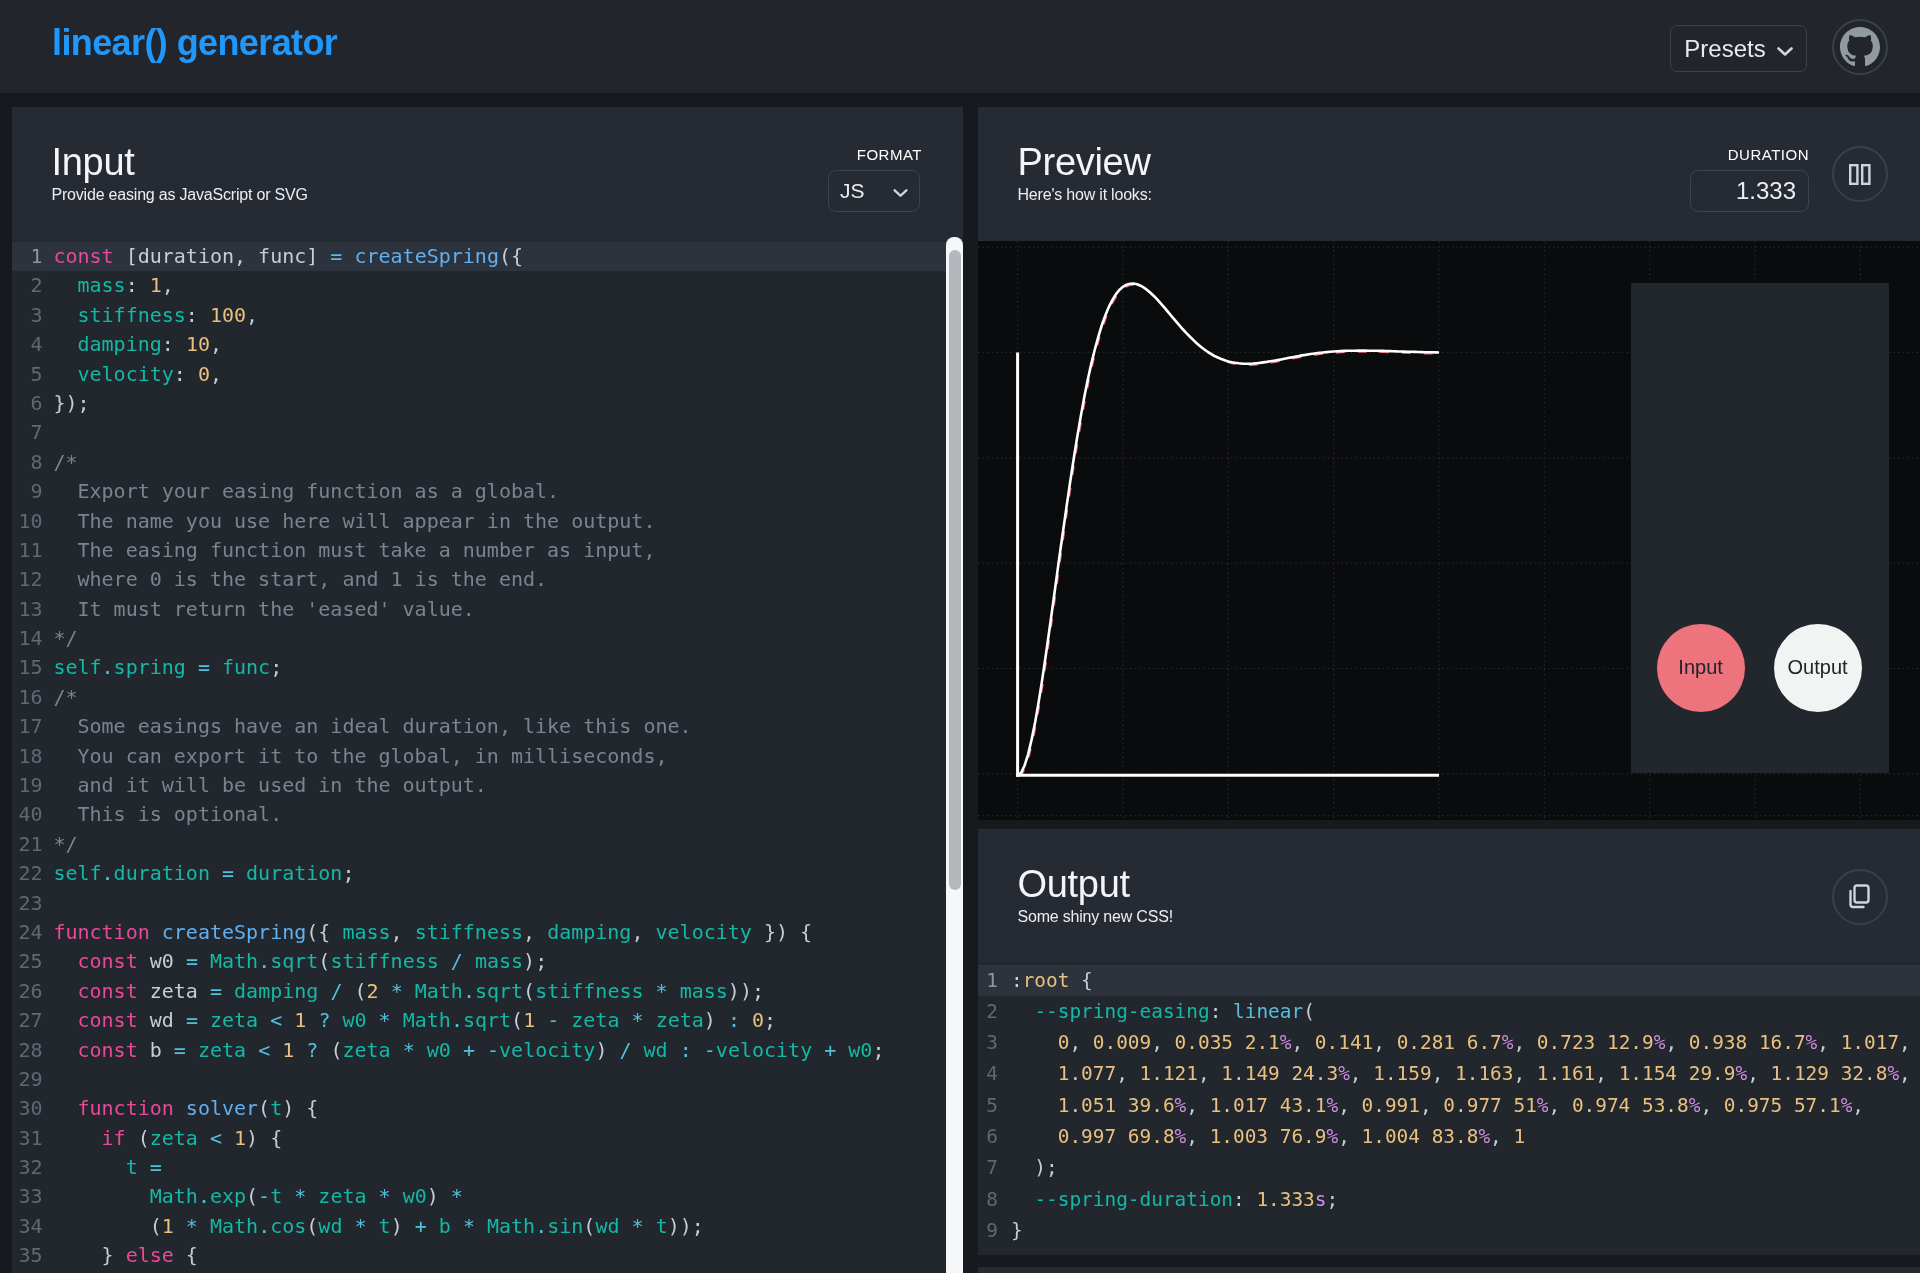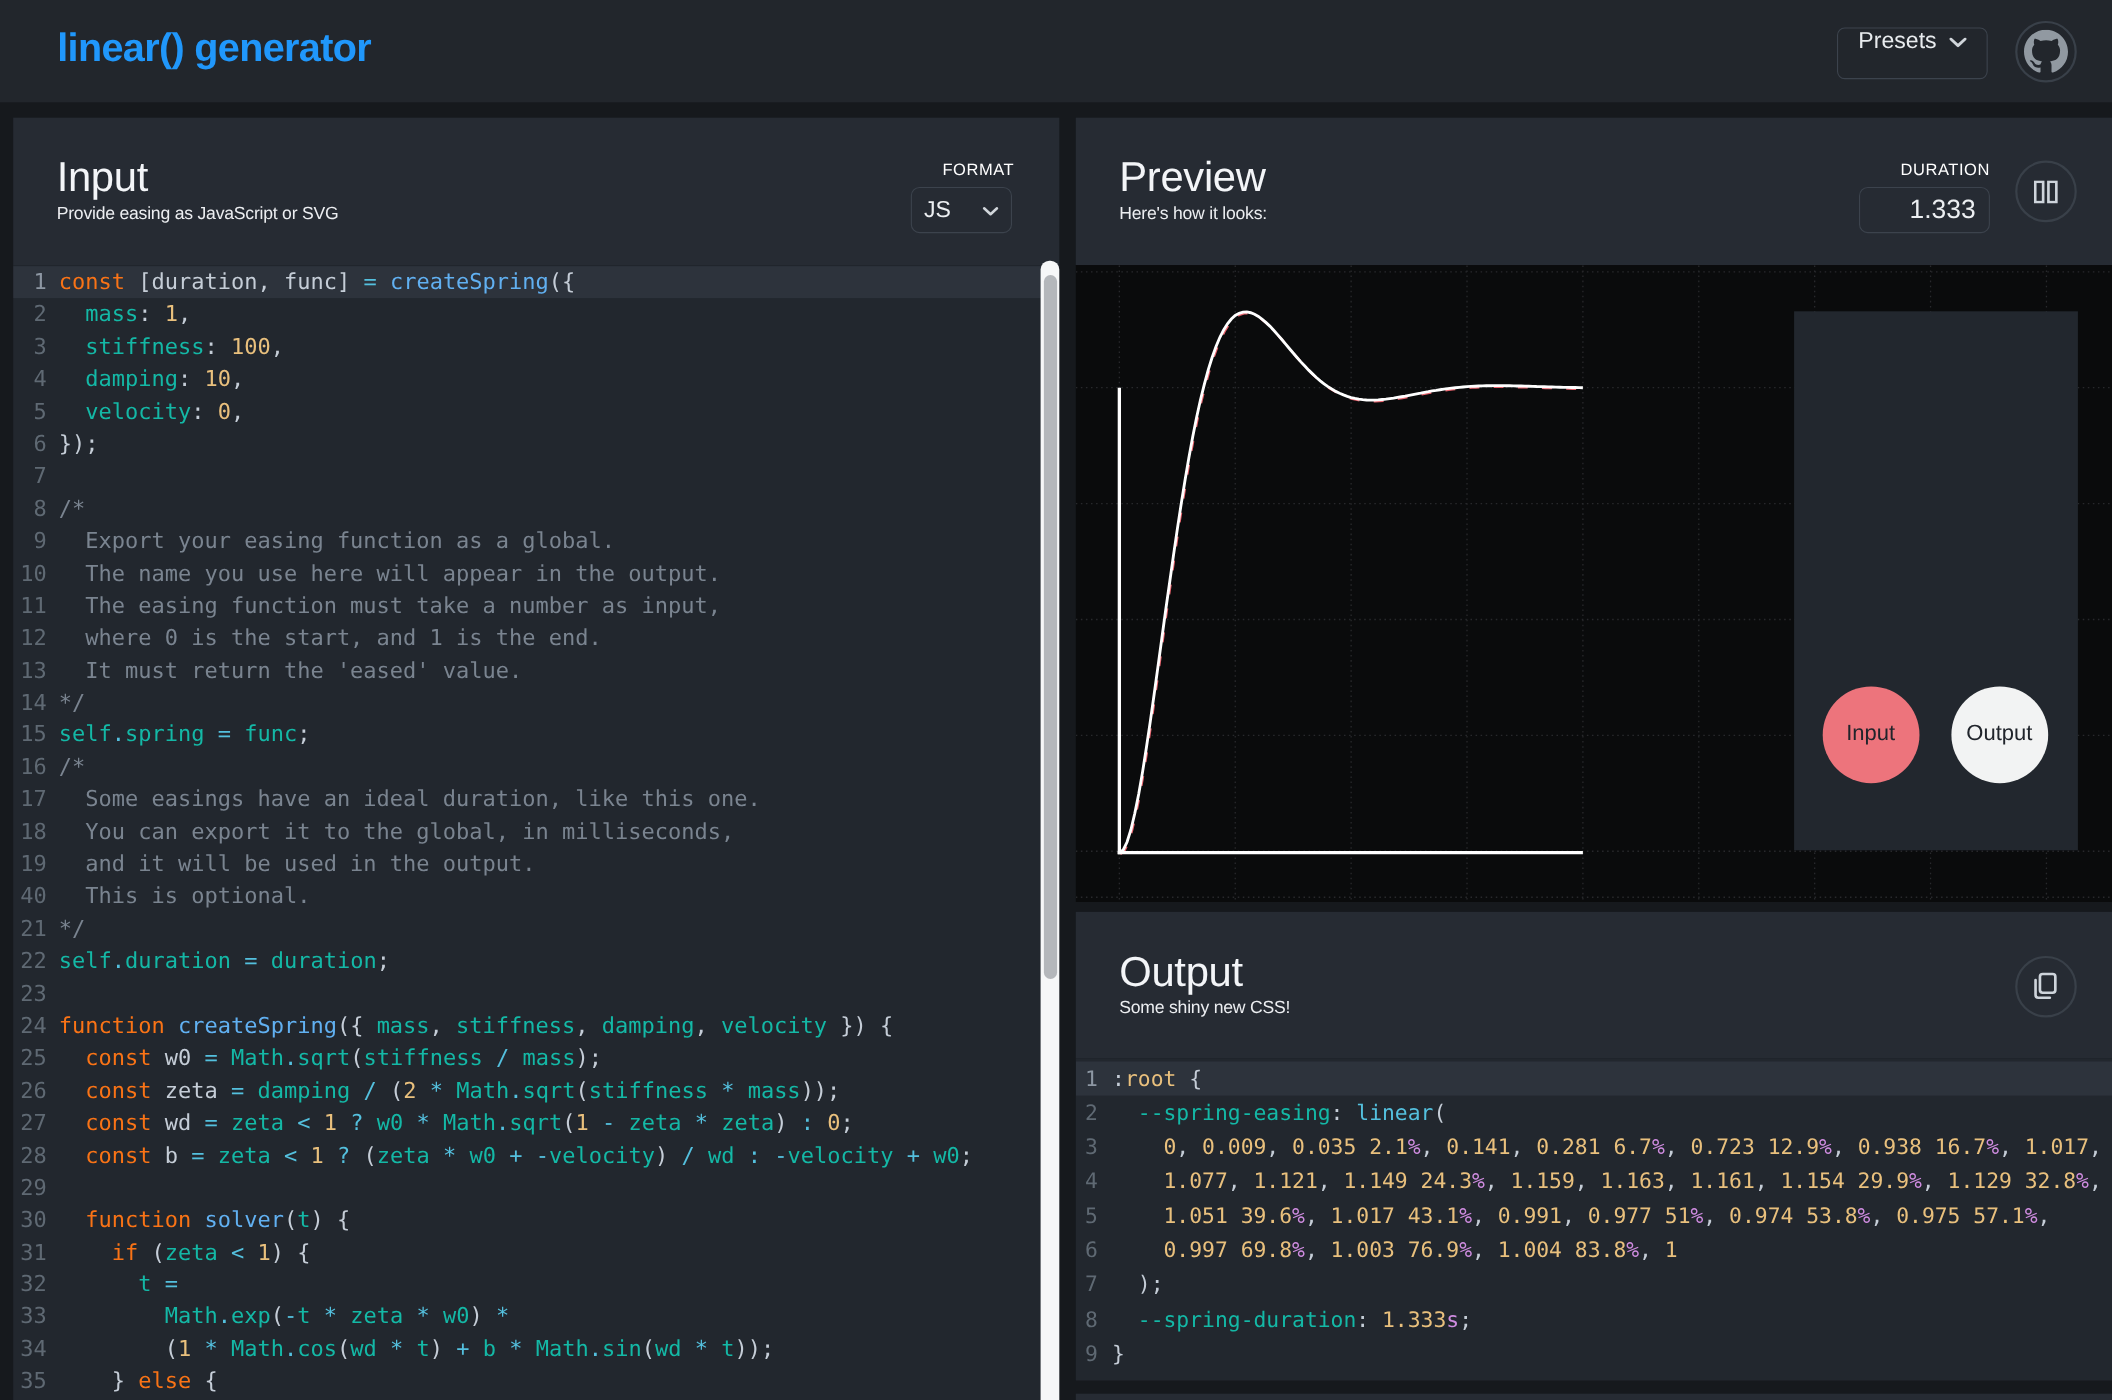--- a/index.html
+++ b/index.html
@@ -2,41 +2,41 @@
 <html><head>
 <meta charset="utf-8">
 <style>
   * { margin:0; padding:0; box-sizing:border-box; }
   html,body { width:1920px; height:1273px; overflow:hidden; }
   body { background:#16191d; font-family:"Liberation Sans", sans-serif; position:relative; }
 
   
   .header-bar { position:absolute; left:0; top:0; width:1920px; height:93px; background:#22262c; }
   .app-title { position:absolute; left:52px; top:22px; font-size:36px; font-weight:bold; letter-spacing:-0.6px; color:#2097fb; }
-  .presets-btn { position:absolute; left:1670px; top:25px; width:137px; height:47px; border:1px solid #3c434d; border-radius:7px; display:flex; justify-content:center; gap:11px; color:#e8ebee; font-size:21px; background:transparent; cursor:pointer; }
+  .presets-btn { position:absolute; left:1670px; top:25px; width:137px; height:47px; border:1px solid #3c434d; border-radius:7px; display:flex; align-items:center; justify-content:center; gap:11px; color:#e8ebee; font-size:24px; background:transparent; cursor:pointer; }
   .gh-btn { position:absolute; left:1832px; top:19px; width:56px; height:56px; border:2px solid #394049; border-radius:50%; display:flex; align-items:center; justify-content:center; background:transparent; }
 
   
   .panel-header { position:absolute; background:#262b33; }
   .panel-title { position:absolute; left:39.5px; top:34px; font-size:38px; letter-spacing:-0.3px; color:#f3f5f8; font-weight:normal; }
   .panel-sub { position:absolute; left:39.5px; top:79px; font-size:16px; letter-spacing:-0.2px; color:#eceef1; }
   .ctl-label { position:absolute; top:39px; font-size:15px; letter-spacing:0.5px; color:#ffffff; }
   .select-box, .duration-input { position:absolute; top:63px; height:42px; border:1px solid #3c434d; border-radius:8px; background:transparent; color:#eceff2; font-size:21px; }
   .duration-input { font-size:24px; font-family:"Liberation Sans", sans-serif; }
   .chev { display:inline-block; }
 
   
   .editor { position:absolute; background:#22272e; overflow:hidden; font-family:"DejaVu Sans Mono", monospace; font-size:20px; }
   .codeline { position:relative; display:flex; height:29.4px; line-height:29.4px; white-space:pre; }
   .codeline.active { background:#2d333c; }
   .ln { flex:none; text-align:right; color:#5f6973; }
   .codeline.active .ln { color:#8d97a3; }
   .ct { flex:none; white-space:pre; color:#c5cdd7; }
   .tk-pl { color:#c5cdd7; }
-  .tk-kw { color:#f97316; }
+  .tk-kw { color:#ec4899; }
   .tk-var { color:#14b8a6; }
   .tk-fn { color:#61b0f1; }
   .tk-num { color:#e9c07d; }
   .tk-op { color:#54c0de; }
   .tk-cm { color:#7a8490; }
   .tk-unit { color:#cf8ce0; }
 
   
   #input-editor .ln { width:30.5px; }
   #input-editor .ct { padding-left:10.9px; }

